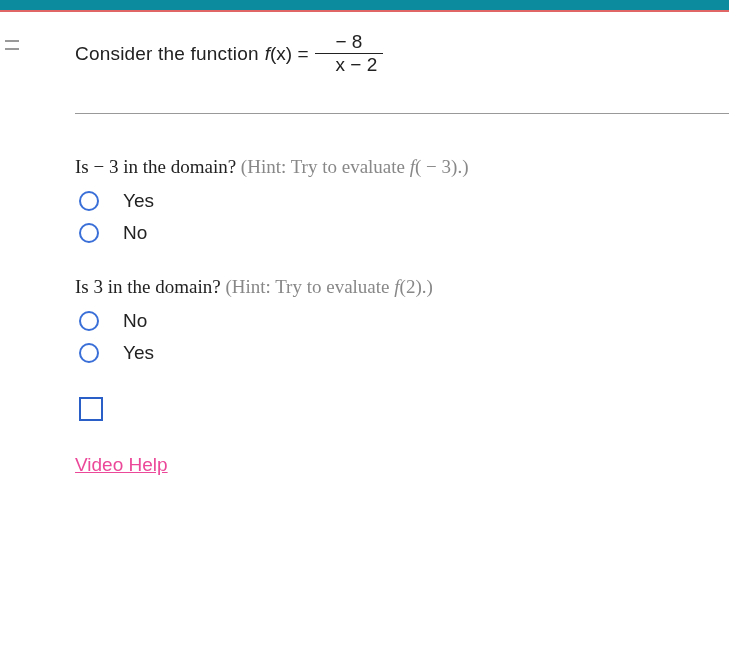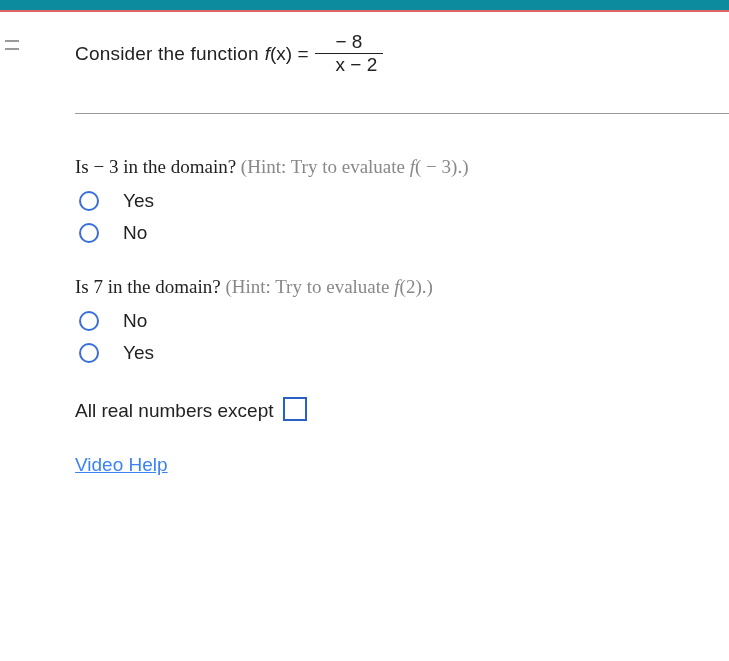--- a/index.html
+++ b/index.html
@@ -86,21 +86,21 @@
       display: inline-block;
       width: 24px; height: 24px;
       border: 2px solid #2a5fc8;
       vertical-align: -4px;
       margin-left: 4px;
       background: #fff;
     }
     .video-link {
       display: inline-block;
       margin-top: 28px;
-      color: #3b82f6;
+      color: #ec4899;
       text-decoration: underline;
       font-size: 19px;
       cursor: pointer;
     }
   </style>
 </head>
 <body>
 
 <div class="topbar"></div>
 
@@ -131,34 +131,34 @@
       <span class="radio"></span>
       <span class="opt-label">Yes</span>
     </div>
     <div class="opt">
       <span class="radio"></span>
       <span class="opt-label">No</span>
     </div>
   </div>
 
   <div class="question">
-    <span>Is 7 in the domain? </span><span class="hint"><span>(Hint: Try to evaluate </span><span class="fi">f</span><span>(2).</span><span>)</span></span>
+    <span>Is 3 in the domain? </span><span class="hint"><span>(Hint: Try to evaluate </span><span class="fi">f</span><span>(2).</span><span>)</span></span>
   </div>
   <div class="options">
     <div class="opt">
       <span class="radio"></span>
       <span class="opt-label">No</span>
     </div>
     <div class="opt">
       <span class="radio"></span>
       <span class="opt-label">Yes</span>
     </div>
   </div>
 
   <div class="domain-block">
     <div class="domain-line">
-      <span>All real numbers except </span><span class="answerbox"></span>
+      <span class="answerbox"></span>
     </div>
   </div>
 
   <a class="video-link">Video Help</a>
 
 </div>
 
 </body></html>

